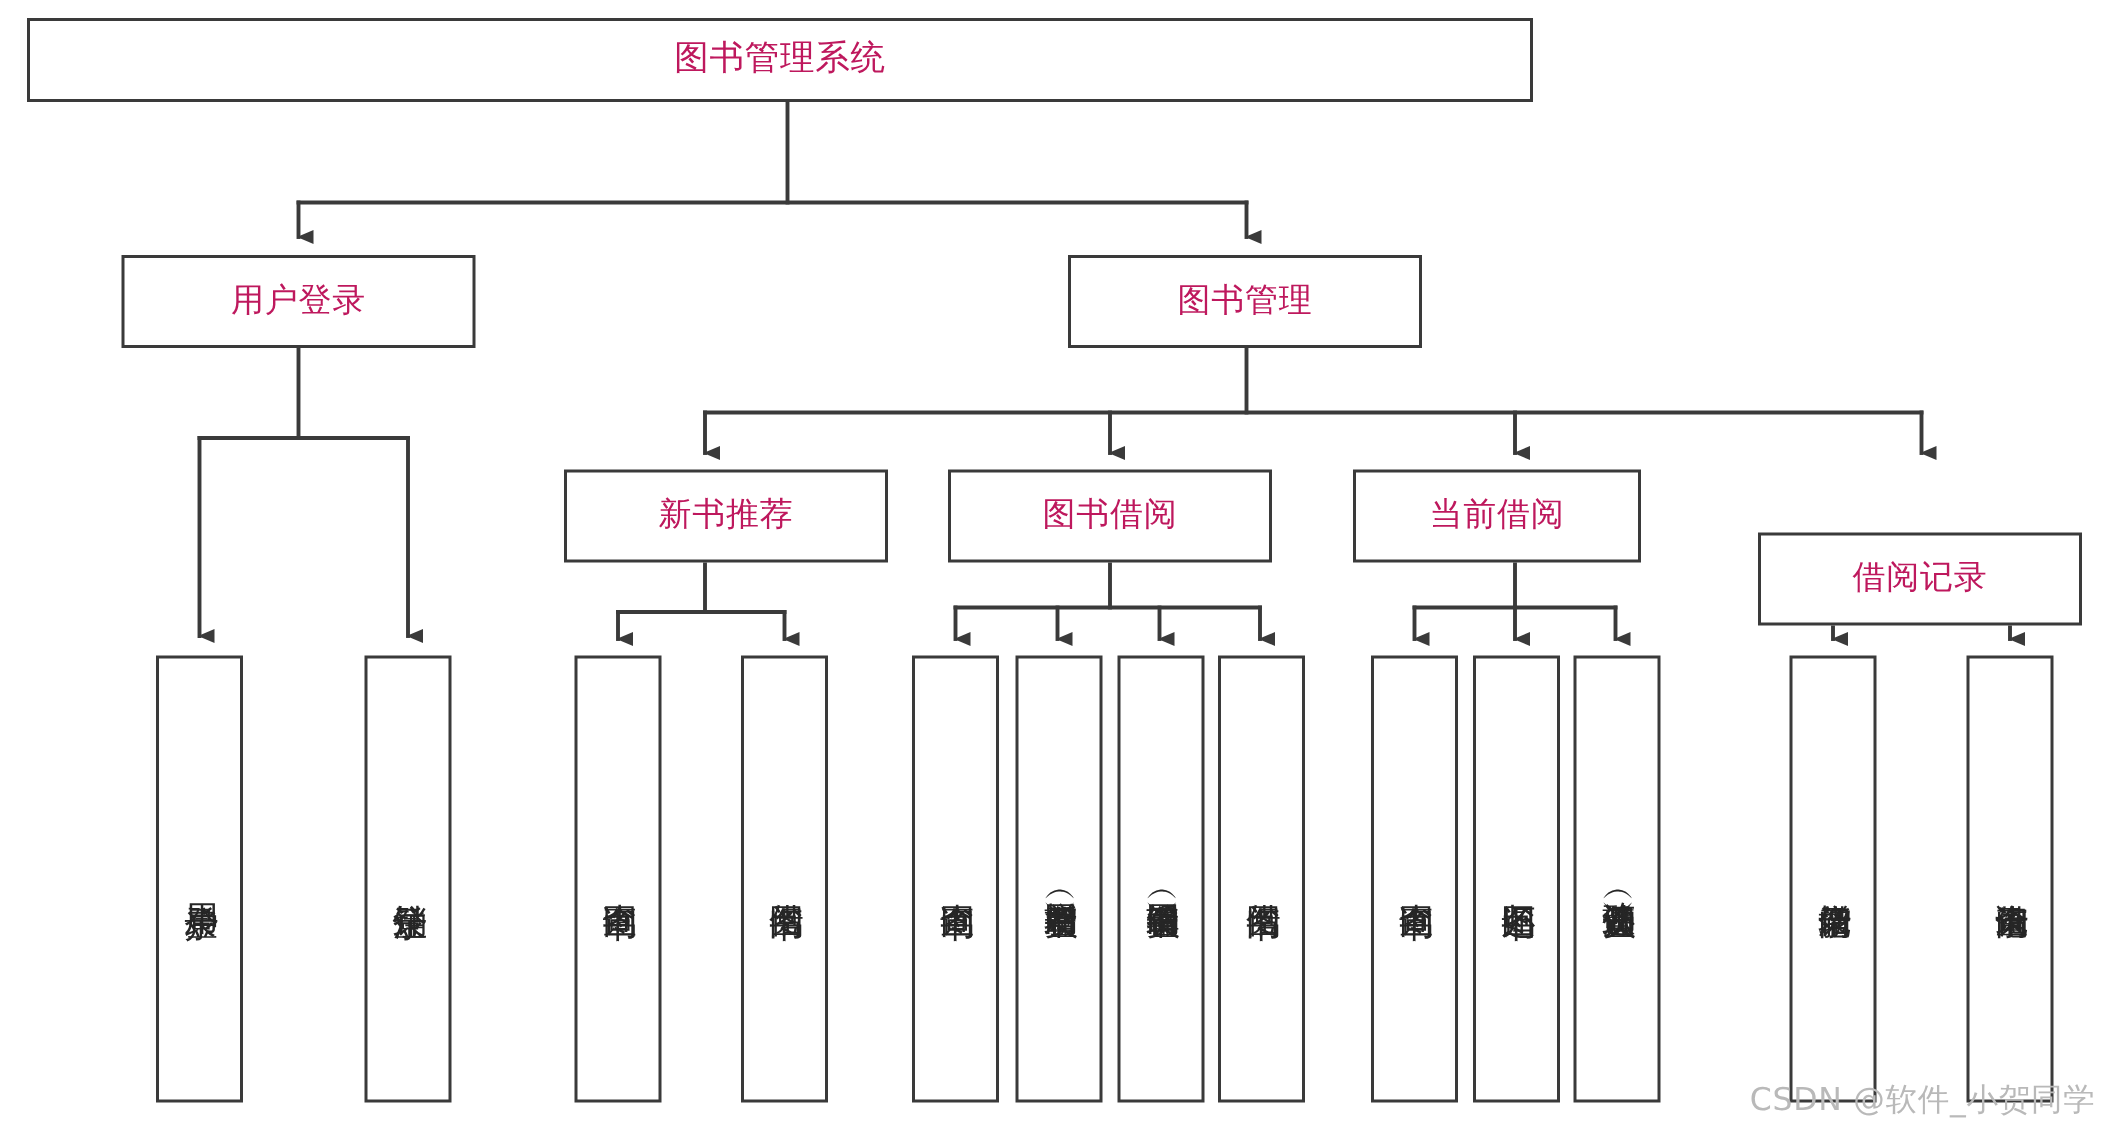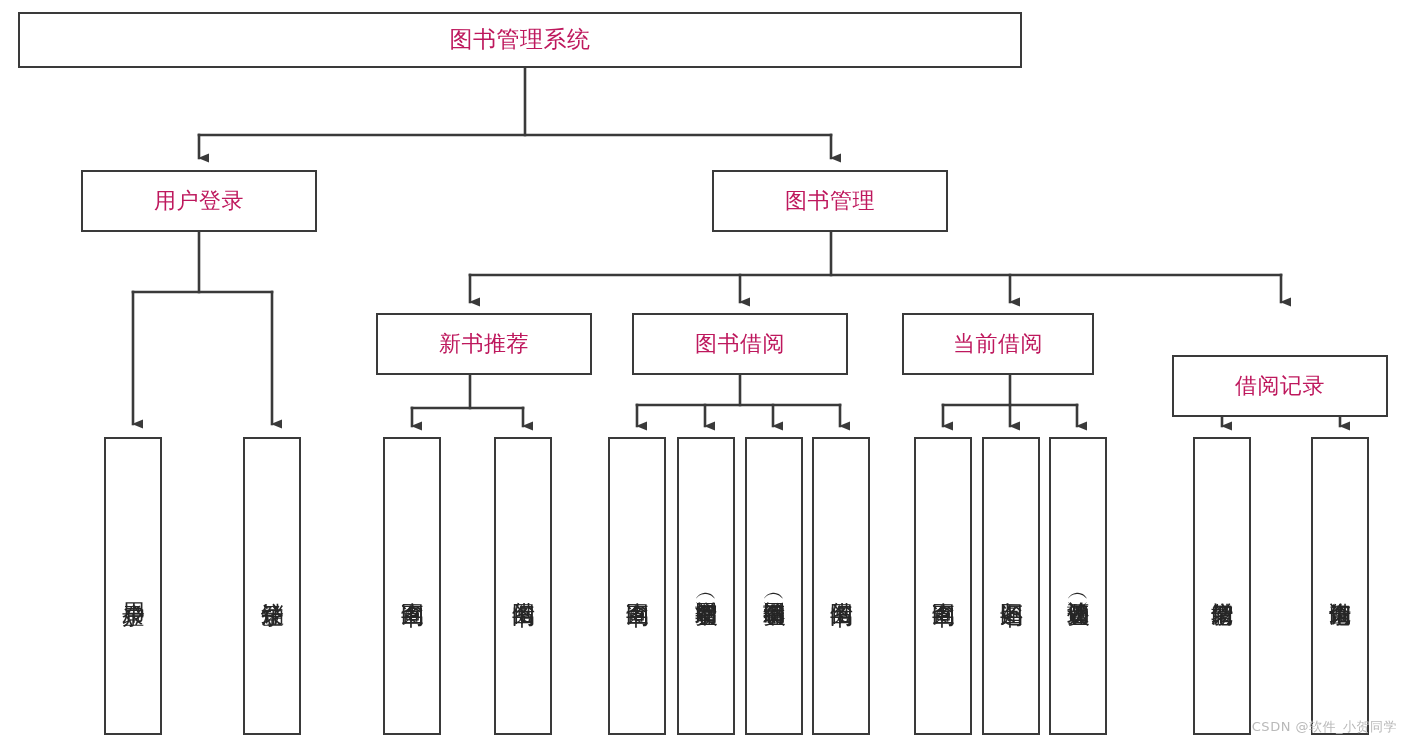--- a/index.html
+++ b/index.html
@@ -67,22 +67,22 @@
     white-space: nowrap;
     text-align: center;
   }
   .leaf.tall .lbl-v {
     font-size: 22px;
     letter-spacing: 0.5px;
   }
   #watermark {
     position: absolute;
     right: 8px;
-    bottom: 11px;
-    font-size: 13px;
+    bottom: 0;
+    font-size: 21px;
     color: #b9b9b9;
     white-space: nowrap;
     letter-spacing: 0.5px;
   }
 </style>
 </head>
 <body>
 
 <div id="stage">
 

